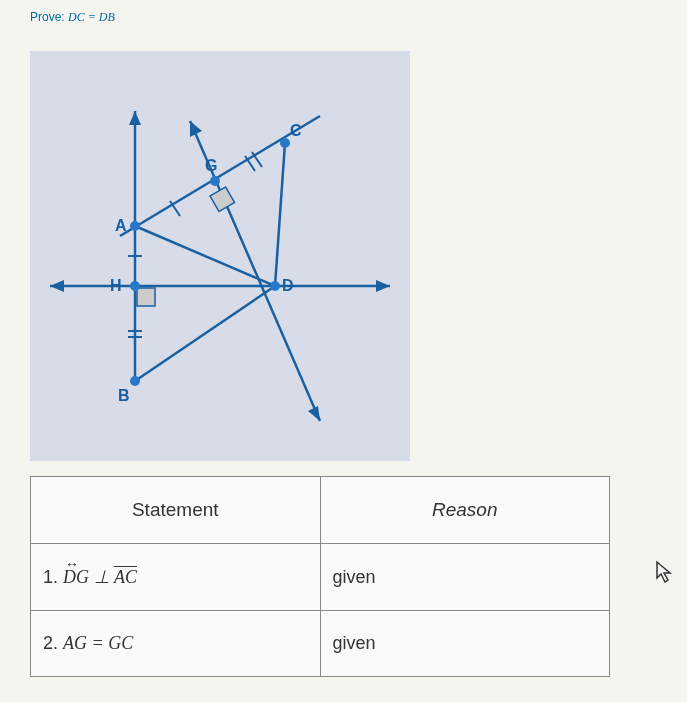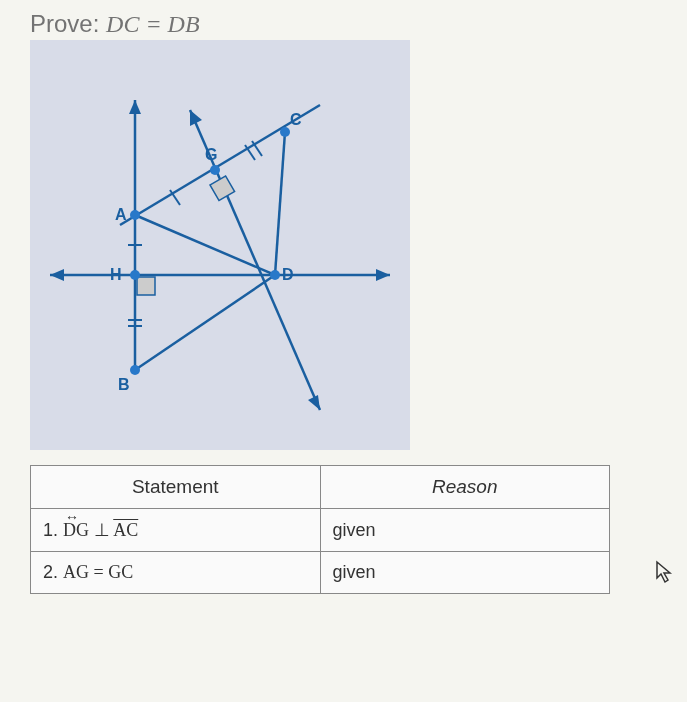--- a/index.html
+++ b/index.html
@@ -6,54 +6,54 @@
     body {
       font-family: Arial, sans-serif;
       background: #f5f5f0;
       width: 687px;
       height: 702px;
       padding: 10px 30px;
       color: #333;
       position: relative;
     }
     .prove {
-      font-size: 24px;
-      color: #737373;
-      margin-bottom: 2px;
+      font-size: 12px;
+      color: #0369a1;
+      margin-bottom: 26px;
     }
     .prove .label { font-style: normal; }
     .prove .eq { font-style: italic; }
     .diagram {
       width: 380px;
       height: 410px;
       background: #d8dce8;
       margin-bottom: 15px;
       position: relative;
     }
     .proof-table {
       border-collapse: collapse;
       width: 580px;
       font-size: 18px;
       color: #333;
     }
     .proof-table th, .proof-table td {
       border: 1px solid #888;
-      padding: 10px 12px;
+      padding: 22px 12px;
       text-align: left;
       vertical-align: middle;
       background: #fafafa;
     }
     .proof-table th {
       font-weight: normal;
       text-align: center;
       font-size: 19px;
     }
     .statement-col { width: 50%; }
     .reason-col { width: 50%; font-style: italic; }
-    .math { font-family: 'Times New Roman', serif; }
+    .math { font-style: italic; font-family: 'Times New Roman', serif; }
     .overline { text-decoration: overline; text-align: center; }
     .arrow-over {
       position: relative;
       display: inline-block;
     }
     .arrow-over::before {
       content: "↔";
       position: absolute;
       top: -12px;
       left: 2px;

